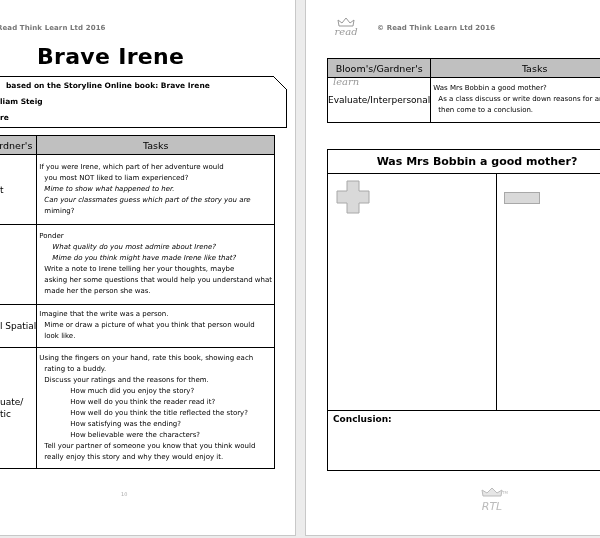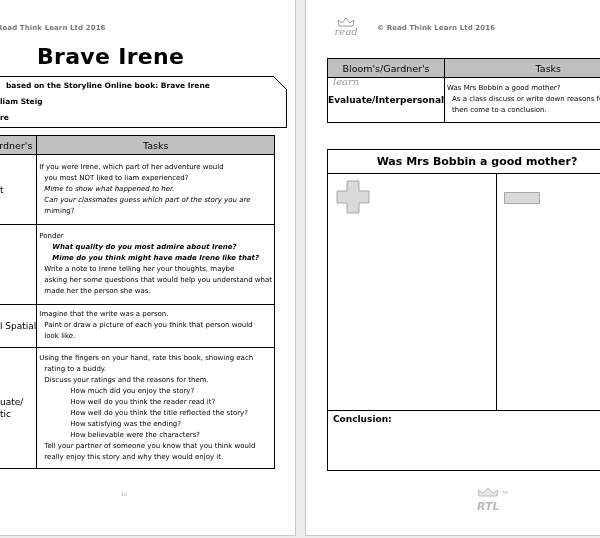--- a/index.html
+++ b/index.html
@@ -12,32 +12,32 @@
   .infobox { position:absolute; border:1px solid #000; background:#fff; font-size:7.5px; font-weight:bold; }
   .infobox .line { position:absolute; white-space:nowrap; }
   .corner { position:absolute; right:-1px; top:-1px; width:14px; height:14px; }
   table.tasks { position:absolute; border-collapse:collapse; font-family:"DejaVu Sans", sans-serif; }
   table.tasks th { background:#c0c0c0; font-weight:normal; border:1px solid #000; font-size:9.5px; height:18px; padding:0; }
   table.tasks td { border:1px solid #000; vertical-align:middle; padding:0; }
   .cat { font-size:9px; white-space:nowrap; overflow:hidden; }
   .taskcell { font-size:7px; line-height:11px; padding:2px 2px 3px 2px !important; }
   .tl { white-space:nowrap; }
   .i1 { padding-left:5px; }
-  .i2 { padding-left:13px;font-weight:bold; }
+  .i2 { padding-left:13px; }
   .i3 { padding-left:31px; }
   .it { font-style:italic; }
   .pagenum { position:absolute; font-size:5px; color:#aaa; }
   .logo { position:absolute; font-family:"DejaVu Serif", serif; color:#999; text-align:center; line-height:9px; }
   .tchart { position:absolute; border:1px solid #000; box-sizing:border-box; }
   .tchart-title { position:absolute; left:0; right:0; top:0; height:23px; border-bottom:1px solid #000; font-weight:bold; font-size:11px; text-align:center; line-height:23px; white-space:nowrap; }
   .divider-v { position:absolute; top:24px; width:1px; background:#000; }
   .divider-h { position:absolute; left:0; right:0; height:1px; background:#000; }
   .plus-icon, .minus-icon { position:absolute; }
   .conclusion { position:absolute; font-weight:bold; font-size:9px; }
-  .rtl-logo { position:absolute; color:#bbb; font-weight:bold; font-style:italic; font-size:11px; }
+  .rtl-logo { position:absolute; color:#bbb; font-weight:normal; font-style:italic; font-size:11px; text-align:center; }
 </style>
 </head>
 <body>
 
 <div class="page" id="page-left">
   <div class="copyright" style="left:6px; top:24px;">Read Think Learn Ltd 2016</div>
   <div class="title" style="left:46px; top:44px;">Brave Irene</div>
 
   <div class="infobox" style="left:-2px; top:76px; width:296px; height:50px;">
     <svg class="corner" viewBox="0 0 14 14">
@@ -79,21 +79,21 @@
             <div class="tl i2 it">Mime do you think might have made Irene like that?</div>
             <div class="tl i1">Write a note to Irene telling her your thoughts, maybe</div>
             <div class="tl i1">asking her some questions that would help you understand what</div>
             <div class="tl i1">made her the person she was.</div>
           </td>
         </tr>
         <tr style="height: 43px;">
           <td class="cat" style="text-align: left; padding-left: 10px; white-space: pre; line-height: 12px;">l Spatial</td>
           <td class="taskcell">
             <div class="tl">Imagine that the write was a person.</div>
-            <div class="tl i1">Paint or draw a picture of each you think that person would</div>
+            <div class="tl i1">Mime or draw a picture of what you think that person would</div>
             <div class="tl i1">look like.</div>
           </td>
         </tr>
         <tr style="height: 121px;">
           <td class="cat" style="text-align: left; padding-left: 10px; white-space: pre; line-height: 12px;">uate/
 tic</td>
           <td class="taskcell">
             <div class="tl">Using the fingers on your hand, rate this book, showing each</div>
             <div class="tl i1">rating to a buddy.</div>
             <div class="tl i1">Discuss your ratings and the reasons for them.</div>
@@ -129,21 +129,21 @@
         <col style="width:199px">
       </colgroup>
     <thead>
       <tr>
         <th>Bloom's/Gardner's</th>
         <th>Tasks</th>
       </tr>
     </thead>
     <tbody>
       <tr style="height:45px;">
-        <td class="cat" style="font-weight:bold;">Evaluate/Interpersonal</td>
+        <td class="cat" style="">Evaluate/Interpersonal</td>
         <td class="taskcell">
           <div class="tl">Was Mrs Bobbin a good mother?</div>
           <div class="tl i1">As a class discuss or write down reasons for and against</div>
           <div class="tl i1">then come to a conclusion.</div>
         </td>
       </tr>
     </tbody>
   </table>
 
   <div class="tchart" style="left:21px; top:149px; width:300px; height:322px;">

